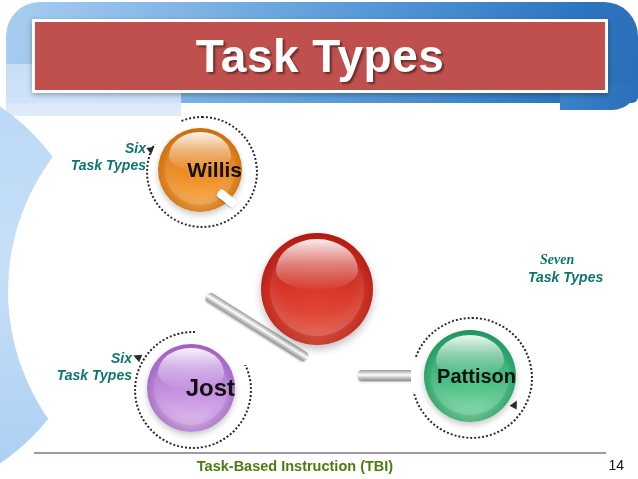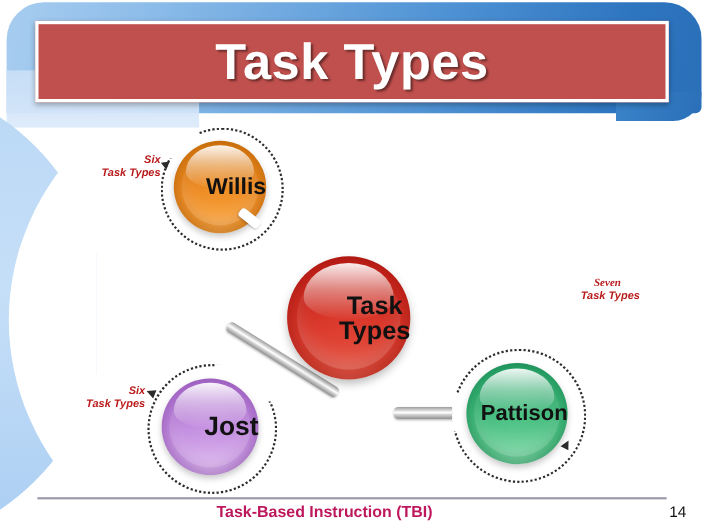--- a/index.html
+++ b/index.html
@@ -228,24 +228,24 @@
   .stub {
     position: absolute;
     background: #ffffff;
     border-radius: 3px;
     box-shadow: 0 1px 2px rgba(0,0,0,0.25);
   }
 
   
   .callout {
     position: absolute;
-    font-size: 10px;
+    font-size: 14px;
     font-weight: bold;
     font-style: italic;
-    color: #b91c1c;
+    color: #0f766e;
     line-height: 1.18;
     white-space: nowrap;
   }
   .callout.right-align { text-align: right; }
   .callout.left-align  { text-align: left; }
 
   
   .footer-rule {
     position: absolute;
     left: 34px;
@@ -255,21 +255,21 @@
     background: #9a9aa8;
   }
   .footer-title {
     position: absolute;
     left: 0;
     top: 458px;
     width: 590px;
     text-align: center;
     font-size: 14.5px;
     font-weight: bold;
-    color: #be185d;
+    color: #4d7c0f;
   }
   .footer-page {
     position: absolute;
     right: 14px;
     top: 457px;
     font-size: 14px;
     color: #111111;
   }
 </style>
 </head>
@@ -341,24 +341,20 @@
 
     <div class="node node-pattison">
       <div class="glare"></div>
       <div class="rim"></div>
       <div class="label">Pattison</div>
     </div>
 
     <div class="node node-center">
       <div class="glare"></div>
       <div class="rim"></div>
-      <div class="label">
-        <div>Task</div>
-        <div>Types</div>
-      </div>
     </div>
 
     <div class="callout right-align" style="left:24px; top:40px; width:122px;">
       <div>Six</div>
       <div>Task Types</div>
     </div>
 
     <div class="callout right-align" style="left:10px; top:250px; width:122px;">
       <div>Six</div>
       <div>Task Types</div>

